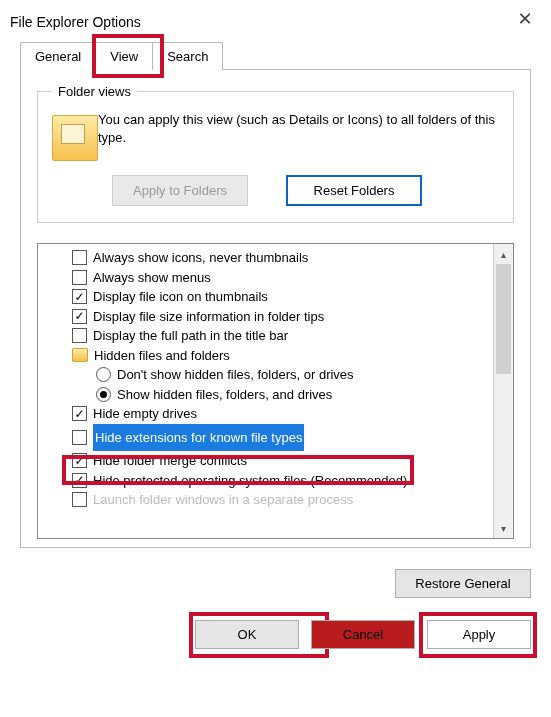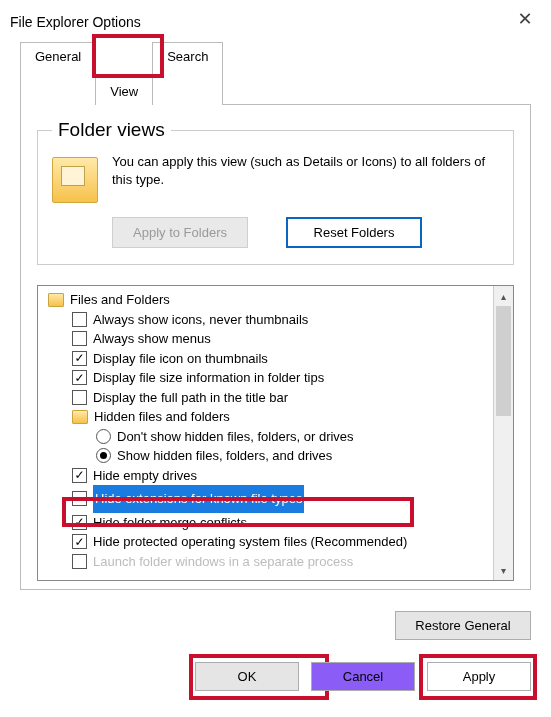--- a/index.html
+++ b/index.html
@@ -36,21 +36,21 @@
   .tab {
     padding: 6px 14px;
     border: 1px solid #bbb;
     border-bottom: none;
     background: #fff;
     margin-right: -1px;
     cursor: pointer;
     position: relative;
     z-index: 1;
   }
-  .tab.active { z-index: 3; margin-top: 35px; }
+  .tab.active { z-index: 3; }
   .tab-annot {
     border: 4px solid #c8102e;
     position: absolute;
     pointer-events: none;
     z-index: 5;
   }
   .tab-annot.view-box { left: 72px; top: -8px; width: 72px; height: 44px; }
   .panel {
     border: 1px solid #bbb;
     margin: 0 20px 0 20px;
@@ -58,23 +58,23 @@
     position: relative;
     top: -1px;
   }
   fieldset.folder-views {
     border: 1px solid #ccc;
     margin: 0 0 20px 0;
     padding: 12px 14px 16px 14px;
   }
   fieldset.folder-views legend {
     padding: 0 6px;
-    font-size: 19px;
-  }
-  .fv-row { display: flex; gap: 14px; align-items: flex-start; }
+    font-size: 13px;
+  }
+  .fv-row { display: flex; align-items: flex-start; }
   .folder-icon {
     width: 46px; height: 46px;
     background: linear-gradient(#ffe9a8,#f7c14b);
     border: 1px solid #d3a93a;
     border-radius: 2px;
     flex: 0 0 auto;
     margin-top: 4px;
     position: relative;
   }
   .folder-icon::before {
@@ -206,24 +206,20 @@
     </div>
     <div class="fv-buttons">
       <button class="win disabled">Apply to Folders</button>
       <button class="win blue-outline">Reset Folders</button>
     </div>
   </fieldset>
 
 
   <div class="list-wrap">
     <div class="list">
-      <div class="row lvl1">
-        <span class="small-folder"></span>
-        <span class="lbl">Files and Folders</span>
-      </div>
 
       <div class="row lvl2">
         <span class="cbox"></span>
         <span class="lbl">Always show icons, never thumbnails</span>
       </div>
       <div class="row lvl2">
         <span class="cbox"></span>
         <span class="lbl">Always show menus</span>
       </div>
       <div class="row lvl2">
@@ -290,19 +286,19 @@
 <div class="restore-row">
   <button class="win">Restore General</button>
 </div>
 
 <div class="bottom-row">
   <span class="ok-wrap">
     <button class="win">OK</button>
     <span class="btn-annot ok-box"></span>
   </span>
   <span class="cancel-wrap">
-    <button class="win" style="background:#8b5cf6">Cancel</button>
+    <button class="win" style="background:#b91c1c">Cancel</button>
   </span>
   <span class="apply-wrap">
     <button class="win" style="background:#fff">Apply</button>
     <span class="btn-annot apply-box"></span>
   </span>
 </div>
 
 </body></html>

